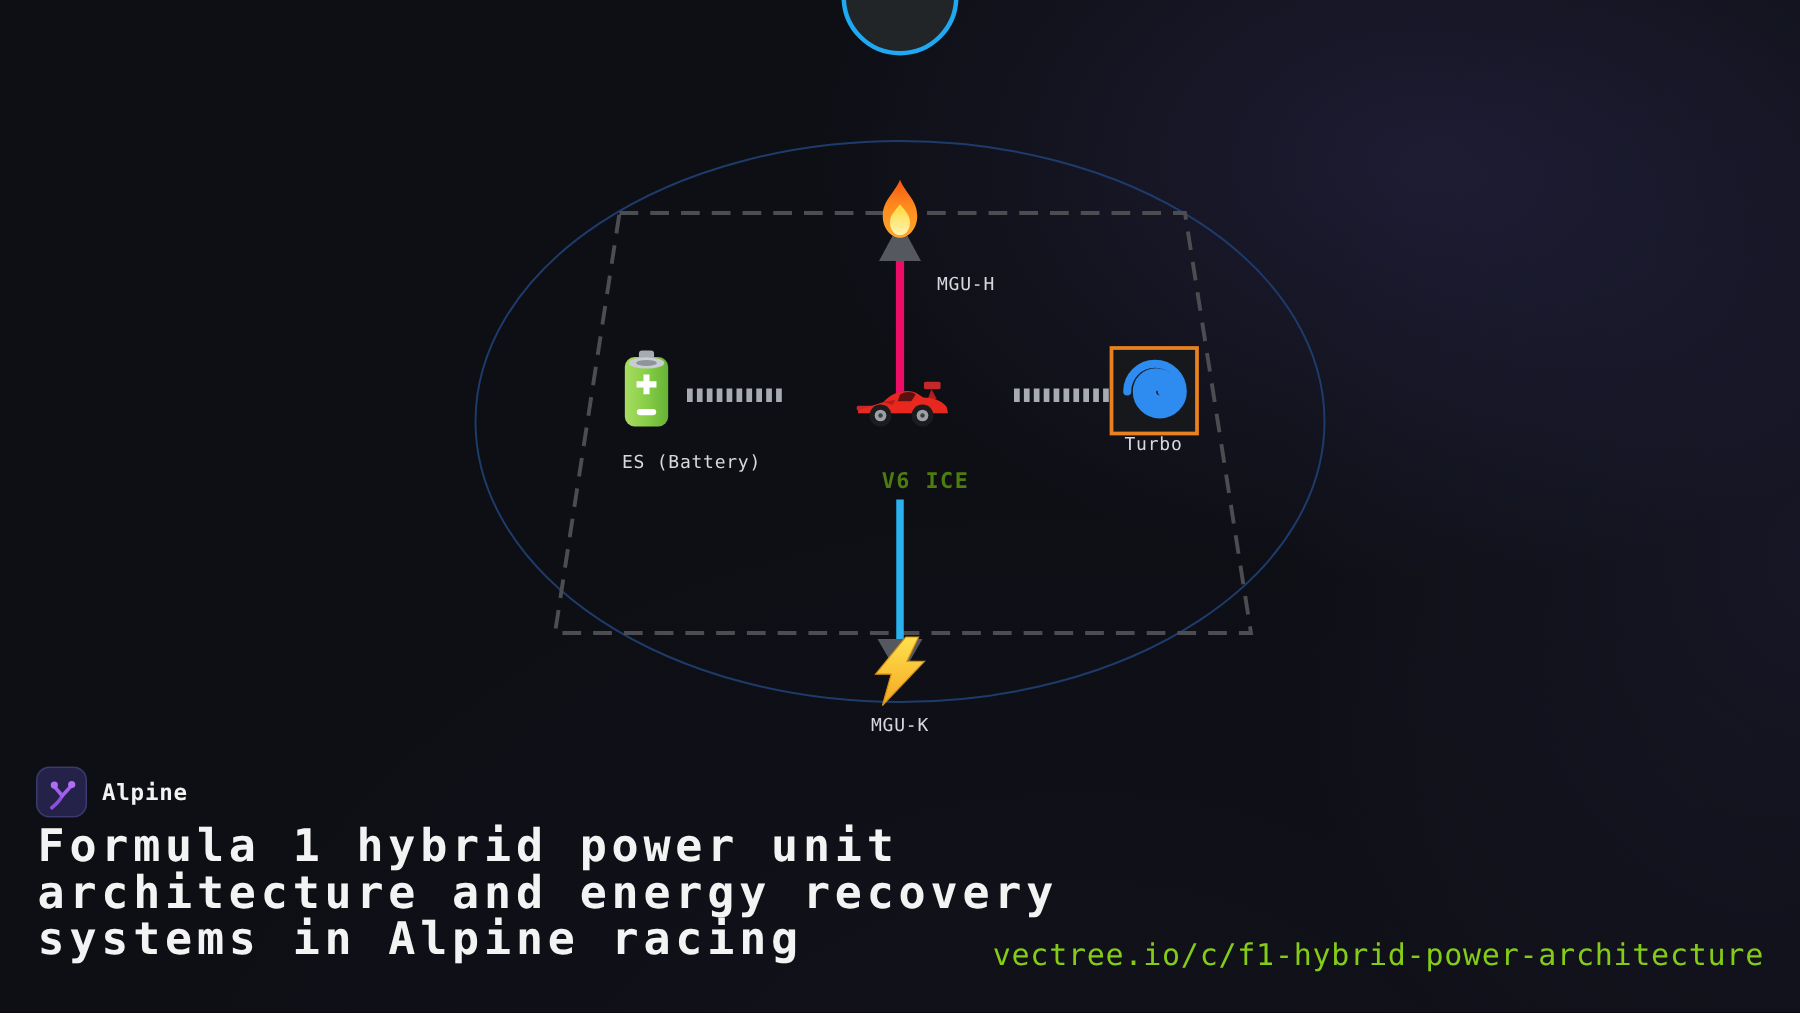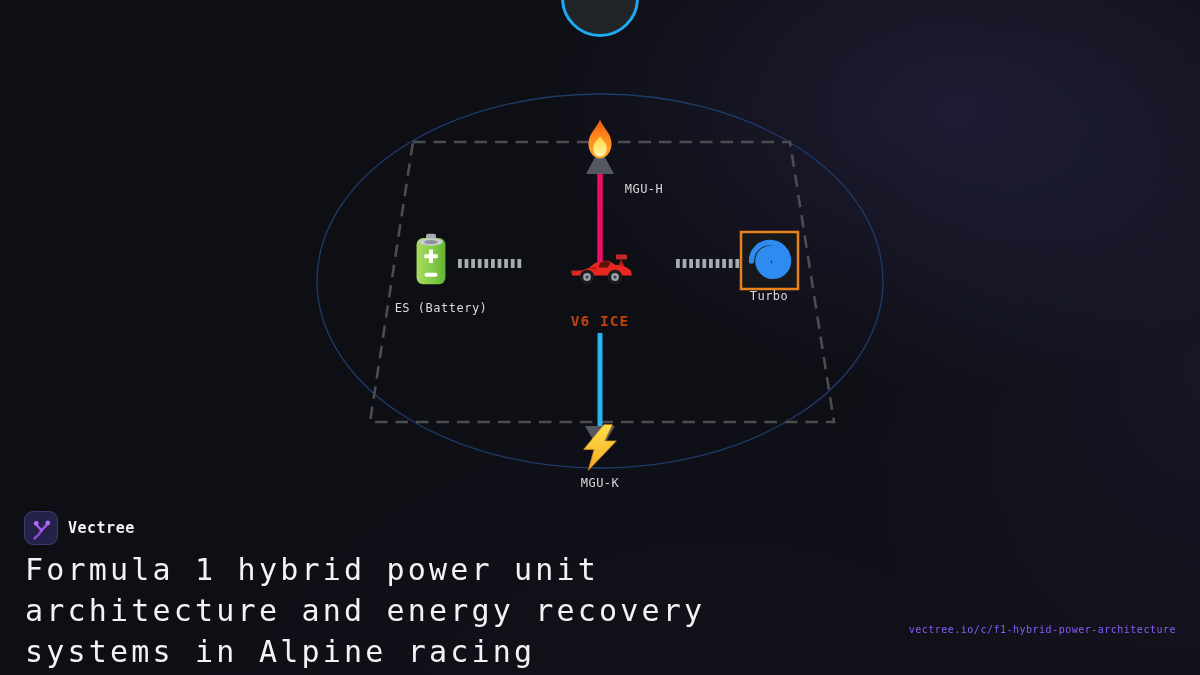--- a/index.html
+++ b/index.html
@@ -15,39 +15,39 @@
       radial-gradient(520px 620px at 101% 55%, rgba(80,70,150,0.13), rgba(80,70,150,0) 70%),
       radial-gradient(900px 700px at 60% 120%, rgba(60,55,110,0.07), rgba(60,55,110,0) 70%);
   }
   svg { display:block; }
   .layer { position:absolute; left:0; top:0; }
   .icon { position:absolute; }
   .node-label {
     position:absolute; transform:translate(-50%,-50%);
     color:#d7d9dc; font-size:12px; letter-spacing:0.5px; white-space:nowrap;
   }
-  .node-label.big { font-size:14.5px; color:#c2410c; font-weight:600; letter-spacing:1px; }
+  .node-label.big { font-size:14.5px; color:#4d7c0f; font-weight:600; letter-spacing:1px;margin-left:17px; }
   .logo {
     position:absolute; left:24px; top:511px; width:34px; height:34px;
     border-radius:9px; background:#242248;
     border:1px solid rgba(130,118,210,0.28);
     box-sizing:border-box;
   }
   .brand-name {
     position:absolute; left:68px; top:519px;
     font-size:15px; font-weight:bold; color:#f2f2f2; letter-spacing:0.5px;
   }
   .deck-title {
     position:absolute; left:25px; top:549px; width:790px;
-    font-size:30px; line-height:41px; font-weight:normal;
+    font-size:30px; line-height:31px; font-weight:bold;
     color:#f3f3f3; letter-spacing:3.2px; white-space:pre-line;
   }
   .page-url {
     position:absolute; right:24px; top:624px;
-    font-size:10px; color:#8b5cf6; letter-spacing:0.5px;
+    font-size:20px; color:#84cc16; letter-spacing:0.5px;
   }
 </style>
 </head>
 <body>
 
 <div class="stage">
 
   <svg class="layer" width="1200" height="675" viewBox="0 0 1200 675">
 
     <ellipse cx="600" cy="281" rx="283" ry="187" fill="none" stroke-width="1.3" stroke="#1e3c6b"></ellipse>
@@ -123,33 +123,33 @@
     <defs>
       <linearGradient id="gBolt" x1="0" y1="0" x2="0" y2="1">
         <stop offset="0" stop-color="#ffe14d"></stop>
         <stop offset="1" stop-color="#f5a623"></stop>
       </linearGradient>
     </defs>
     <polygon points="20,0.5 4.5,19.5 12.5,19.5 8,35.5 29.5,13 20.5,13 26.5,0.5" fill="url(#gBolt)" stroke="#d18f15" stroke-width="0.6"></polygon>
   </svg>
 
   <div class="node-label" style="left:600px; top:189px;margin-left:44px;">MGU-H</div>
-  <div class="node-label" style="left:429px; top:308px;padding-left:24px;">ES (Battery)</div>
+  <div class="node-label" style="left:449px; top:308px;padding-left:24px;">ES (Battery)</div>
   <div class="node-label big" style="left:600px; top:321px;">V6 ICE</div>
   <div class="node-label" style="left:769px; top:296px;">Turbo</div>
   <div class="node-label" style="left:600px; top:483px;">MGU-K</div>
 
   <div class="logo">
     <svg width="34" height="34" viewBox="0 0 34 34">
       <path d="M9.5 26.5 Q14.5 22.5 16.5 18.5" fill="none" stroke="#8e4fe0" stroke-width="2.4" stroke-linecap="round"></path>
       <path d="M16.5 18.5 L11.8 13" fill="none" stroke="#a25ef0" stroke-width="2.4" stroke-linecap="round"></path>
       <path d="M16.5 18.5 L22 12.5" fill="none" stroke="#a25ef0" stroke-width="2.4" stroke-linecap="round"></path>
       <circle cx="11.2" cy="11.4" r="2.4" fill="#b06ef5"></circle>
       <circle cx="22.8" cy="11" r="2.4" fill="#b06ef5"></circle>
     </svg>
   </div>
-  <div class="brand-name">Vectree</div>
+  <div class="brand-name">Alpine</div>
   <div class="deck-title">Formula 1 hybrid power unit
 architecture and energy recovery
 systems in Alpine racing</div>
   <div class="page-url">vectree.io/c/f1-hybrid-power-architecture</div>
 
 </div>
 
 </body></html>

